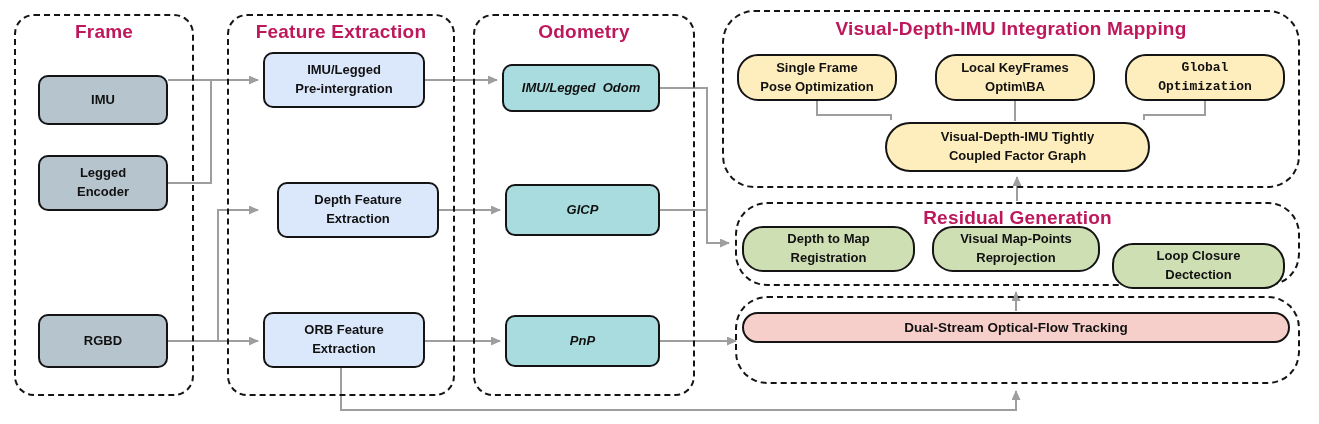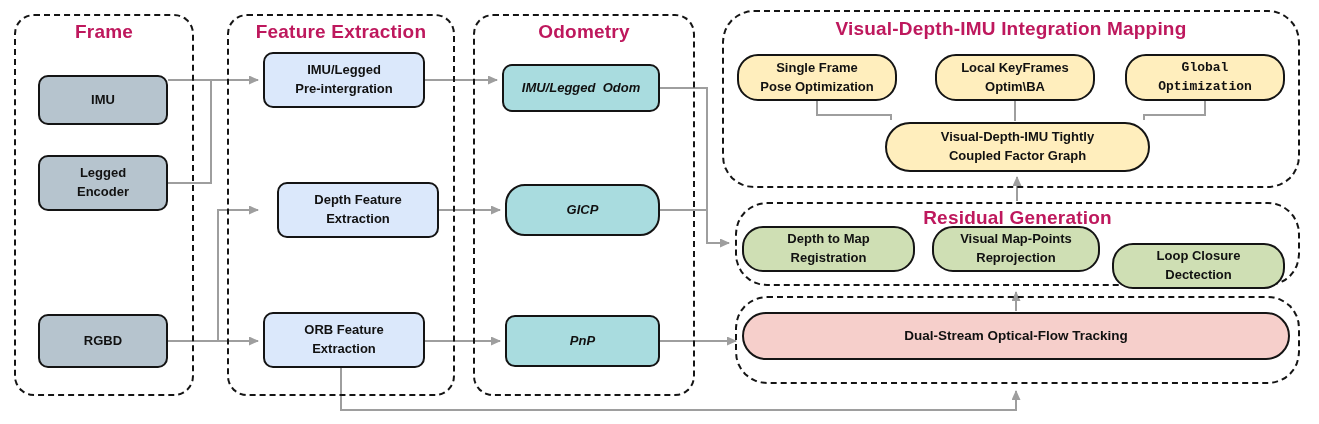--- a/index.html
+++ b/index.html
@@ -101,34 +101,34 @@
   <div class="node n-gray" style="left:38px; top:314px; width:130px; height:54px;">RGBD</div>
 
   <div class="node n-blue" style="left:263px; top:52px;  width:162px; height:56px;">IMU/Legged
 Pre-intergration</div>
   <div class="node n-blue" style="left:263px; top:182px; width:162px; height:56px;margin-left:14px;">Depth Feature
 Extraction</div>
   <div class="node n-blue" style="left:263px; top:312px; width:162px; height:56px;">ORB Feature
 Extraction</div>
 
   <div class="node n-teal" style="left:502px; top:64px;  width:158px; height:48px;">IMU/Legged  Odom</div>
-  <div class="node n-teal" style="left:505px; top:184px; width:155px; height:52px;border-radius:20px;">GICP</div>
+  <div class="node n-teal" style="left:505px; top:184px; width:155px; height:52px;">GICP</div>
   <div class="node n-teal" style="left:505px; top:315px; width:155px; height:52px;">PnP</div>
 
   <div class="node n-yellow" style="left:737px;  top:54px;  width:160px; height:47px;">Single Frame
 Pose Optimization</div>
   <div class="node n-yellow" style="left:935px;  top:54px;  width:160px; height:47px;">Local KeyFrames
 Optim\BA</div>
   <div class="node n-yellow" style="left:1125px; top:54px;  width:160px; height:47px;font-family:Liberation Mono, monospace;">Global
 Optimization</div>
   <div class="node n-yellow" style="left:885px;  top:122px; width:265px; height:50px; border-radius:25px;">Visual-Depth-IMU Tightly
 Coupled Factor Graph</div>
 
   <div class="node n-green" style="left:742px;  top:226px; width:173px; height:46px;">Depth to Map
 Registration</div>
   <div class="node n-green" style="left:932px;  top:226px; width:168px; height:46px;">Visual Map-Points
 Reprojection</div>
   <div class="node n-green" style="left:1112px; top:243px; width:173px; height:46px;">Loop Closure
 Dectection</div>
 
-  <div class="node n-pink" style="left:742px; top:312px; width:548px; height:48px;">Dual-Stream Optical-Flow Tracking</div>
+  <div class="node n-pink" style="left:742px; top:312px; width:548px; height:31px;">Dual-Stream Optical-Flow Tracking</div>
 
 </div>
 
 </body></html>

